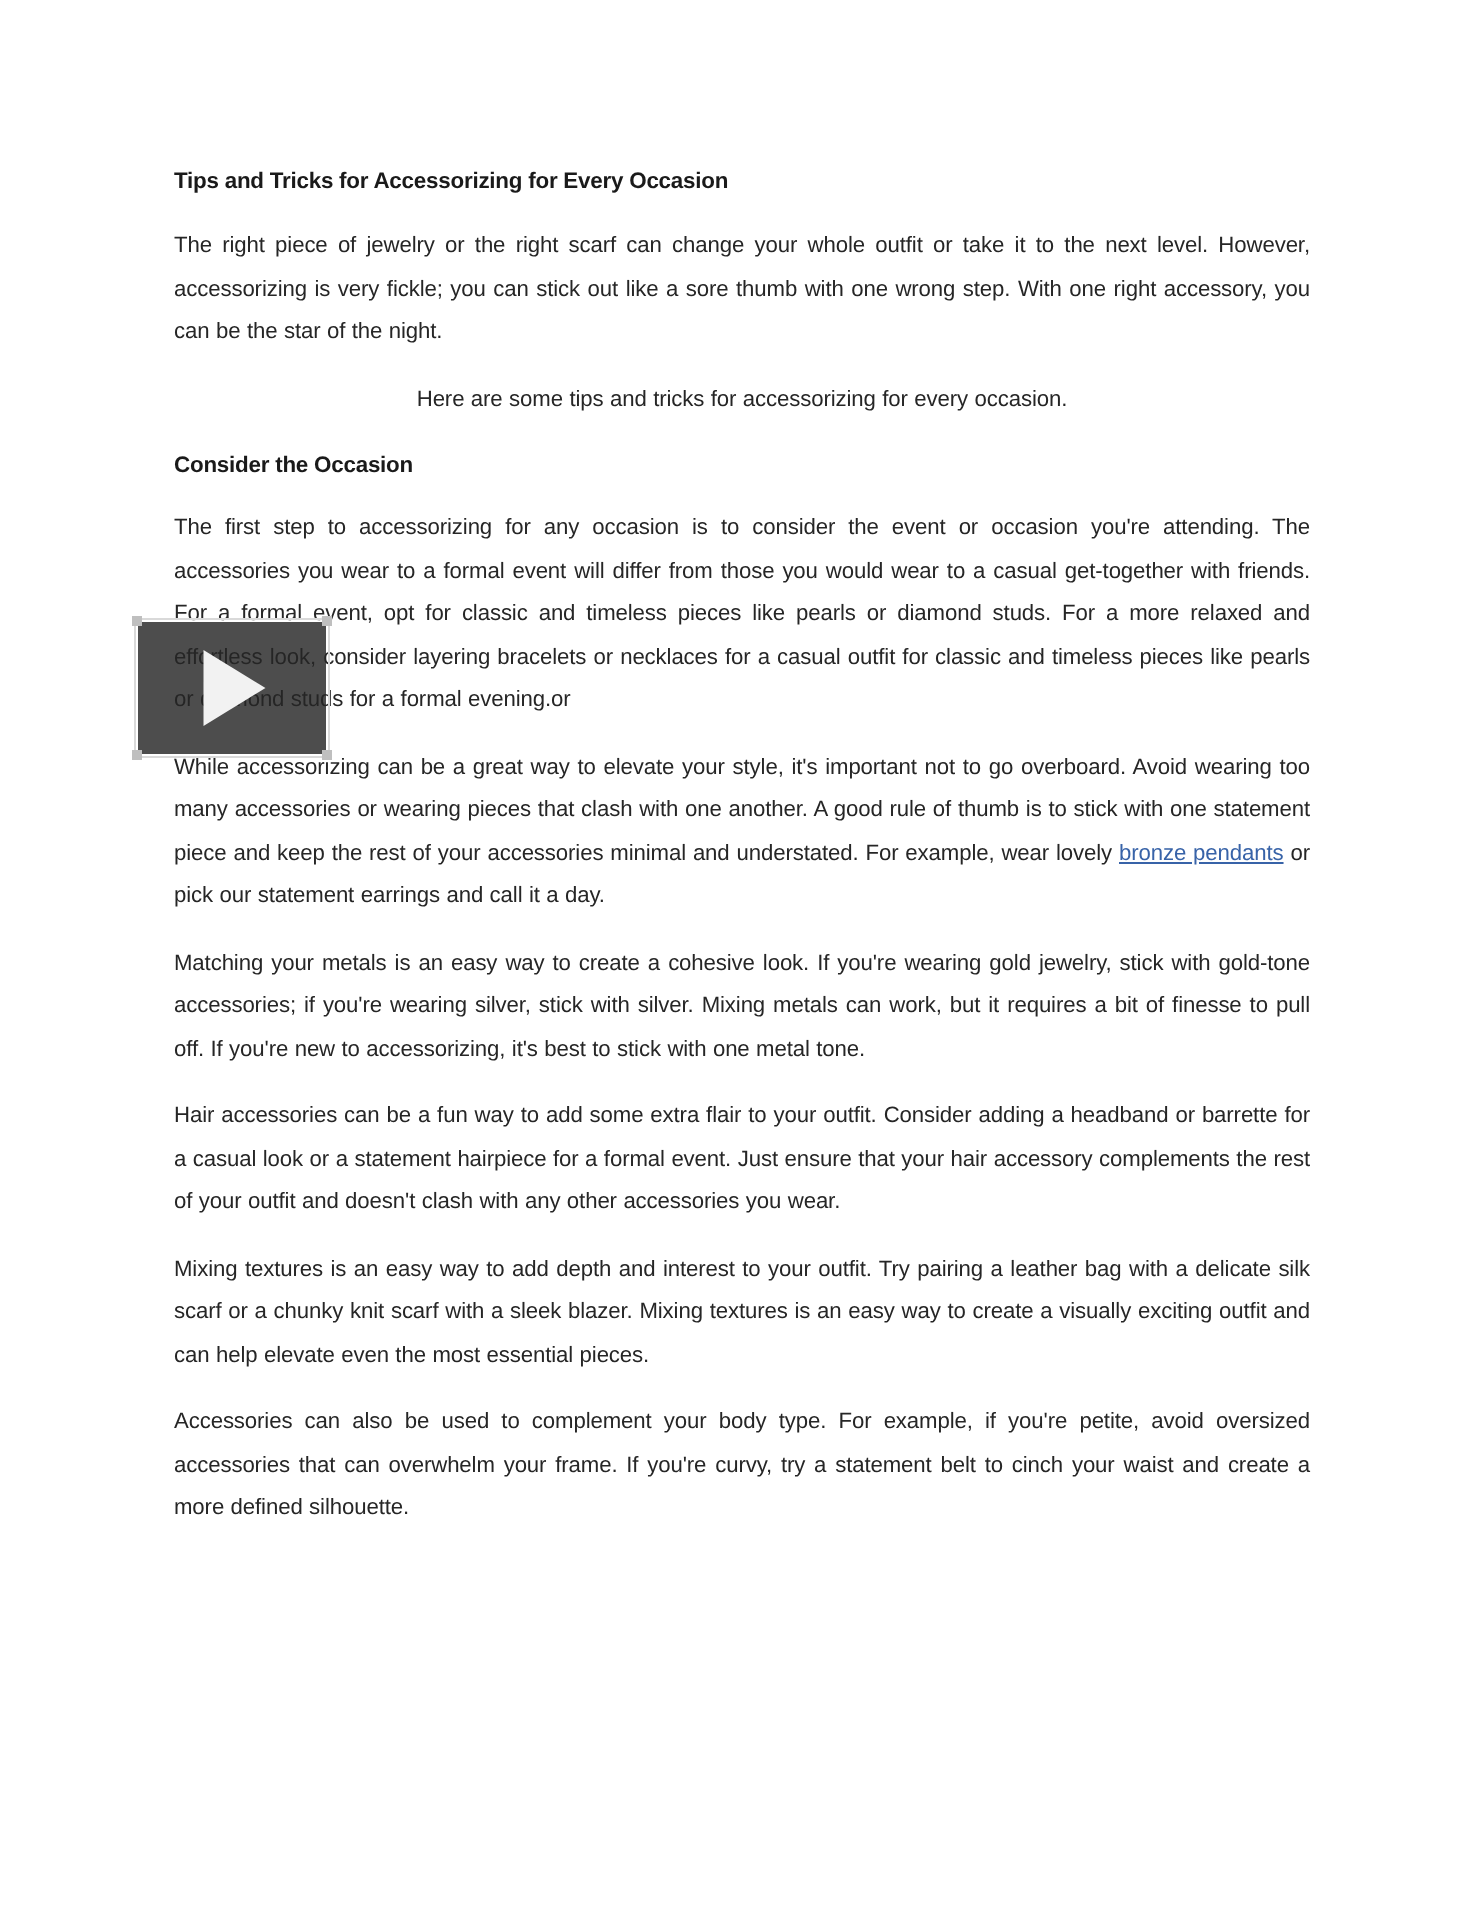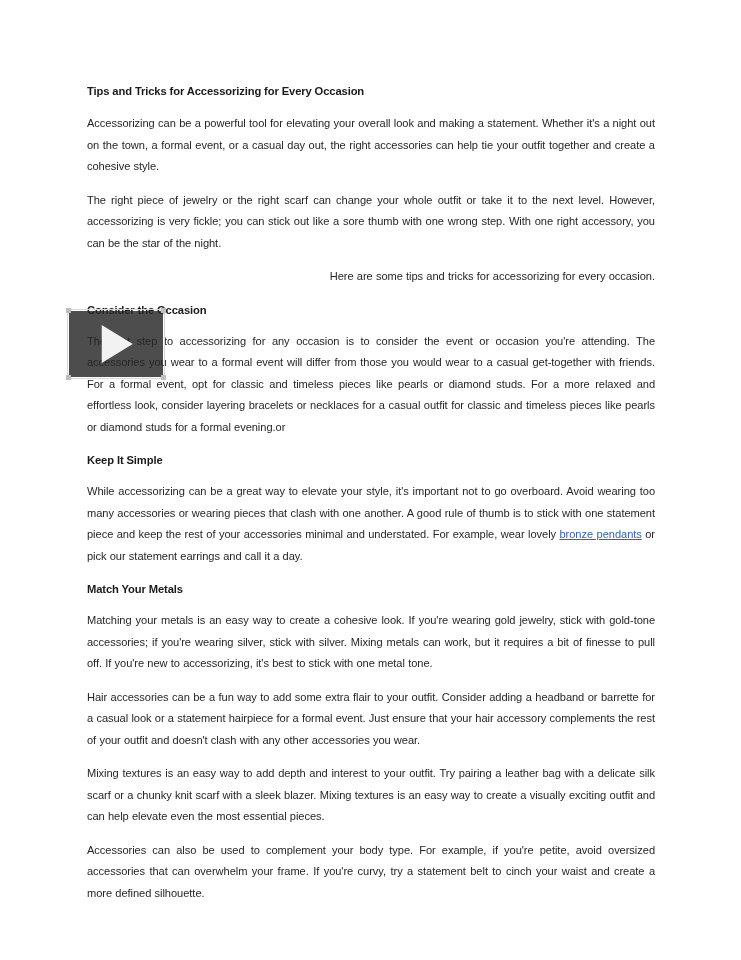--- a/index.html
+++ b/index.html
@@ -59,21 +59,21 @@
     text-align: justify;
     letter-spacing: -0.005em;
     word-spacing: 0.02em;
   }
 
   p.para:last-child {
     margin-bottom: 0;
   }
 
   p.para.nojustify {
-    text-align: right;
+    text-align: center;
   }
 
   a.inline-link {
     color: #3863a8;
   }
 
   
   .video-overlay {
     position: absolute;
     left: 67px;
@@ -116,33 +116,30 @@
 </style>
 </head>
 <body>
 
 <div class="page">
 
   <div class="doc-body">
 
     <h1 class="doc-title">Tips and Tricks for Accessorizing for Every Occasion</h1>
 
-    <p class="para">Accessorizing can be a powerful tool for elevating your overall look and making a statement. Whether it's a night out on the town, a formal event, or a casual day out, the right accessories can help tie your outfit together and create a cohesive style.</p>
 
     <p class="para">The right piece of jewelry or the right scarf can change your whole outfit or take it to the next level. However, accessorizing is very fickle; you can stick out like a sore thumb with one wrong step. With one right accessory, you can be the star of the night.</p>
 
     <p class="para nojustify">Here are some tips and tricks for accessorizing for every occasion.</p>
 
     <h2 class="section-heading">Consider the Occasion</h2>
     <p class="para">The first step to accessorizing for any occasion is to consider the event or occasion you're attending. The accessories you wear to a formal event will differ from those you would wear to a casual get-together with friends. For a formal event, opt for classic and timeless pieces like pearls or diamond studs. For a more relaxed and effortless look, consider layering bracelets or necklaces for a casual outfit for classic and timeless pieces like pearls or diamond studs for a formal evening.or</p>
 
-    <h2 class="section-heading">Keep It Simple</h2>
     <p class="para"><span>While accessorizing can be a great way to elevate your style, it's important not to go overboard. Avoid wearing too many accessories or wearing pieces that clash with one another. A good rule of thumb is to stick with one statement piece and keep the rest of your accessories minimal and understated. For example, wear lovely </span><a class="inline-link" href="#">bronze pendants</a><span> or pick our statement earrings and call it a day.</span></p>
 
-    <h2 class="section-heading">Match Your Metals</h2>
     <p class="para">Matching your metals is an easy way to create a cohesive look. If you're wearing gold jewelry, stick with gold-tone accessories; if you're wearing silver, stick with silver. Mixing metals can work, but it requires a bit of finesse to pull off. If you're new to accessorizing, it's best to stick with one metal tone.</p>
 
     <p class="para">Hair accessories can be a fun way to add some extra flair to your outfit. Consider adding a headband or barrette for a casual look or a statement hairpiece for a formal event. Just ensure that your hair accessory complements the rest of your outfit and doesn't clash with any other accessories you wear.</p>
 
     <p class="para">Mixing textures is an easy way to add depth and interest to your outfit. Try pairing a leather bag with a delicate silk scarf or a chunky knit scarf with a sleek blazer. Mixing textures is an easy way to create a visually exciting outfit and can help elevate even the most essential pieces.</p>
 
     <p class="para">Accessories can also be used to complement your body type. For example, if you're petite, avoid  oversized accessories that can overwhelm your frame. If you're curvy, try a statement belt to cinch your  waist and create a more defined silhouette.</p>
 
   </div>
 

